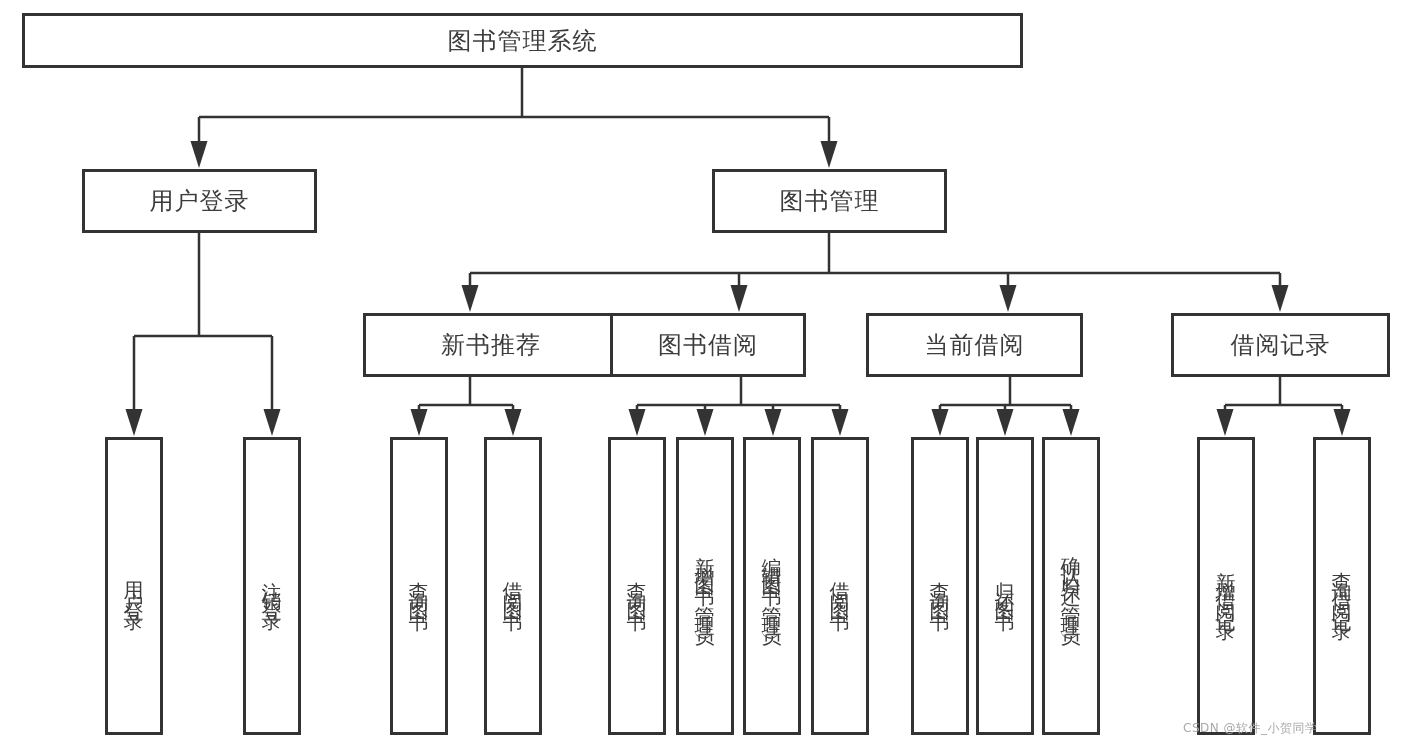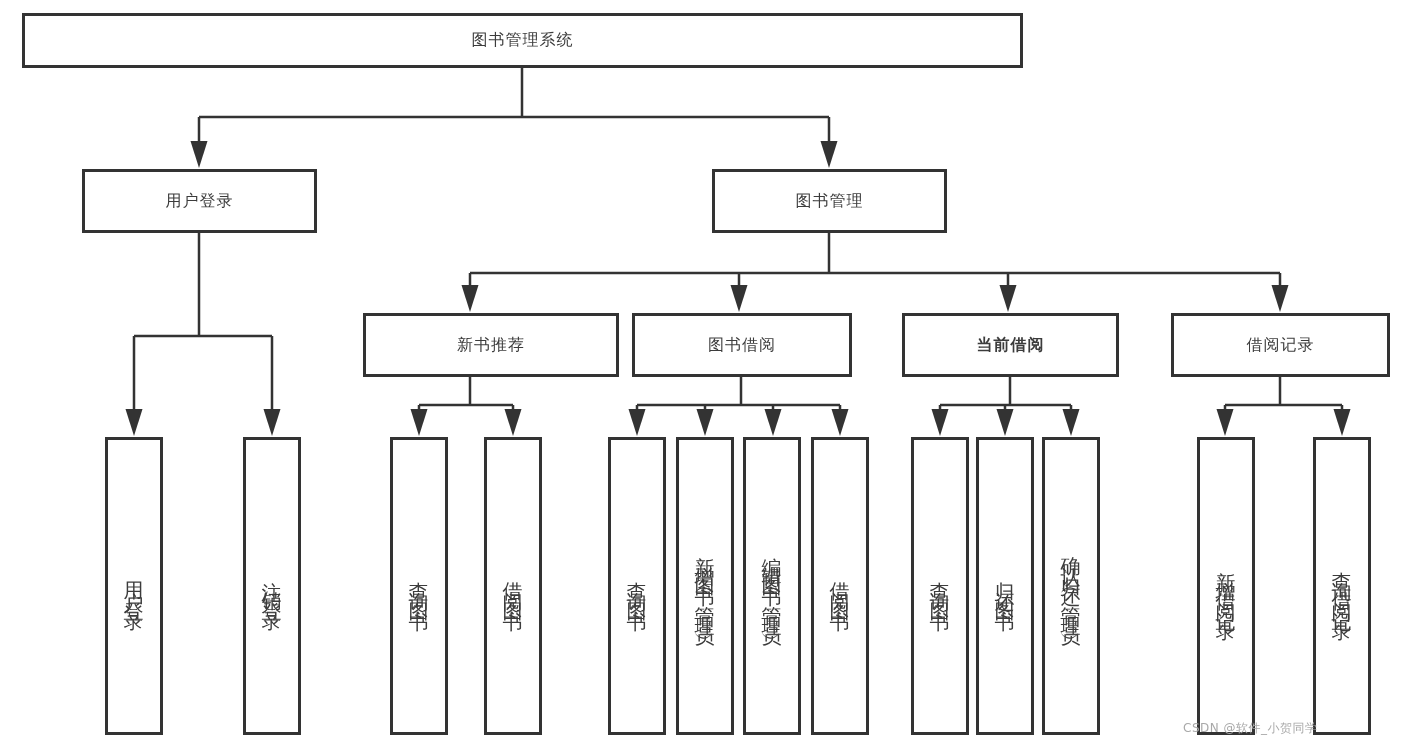--- a/index.html
+++ b/index.html
@@ -13,21 +13,21 @@
   .wires{position:absolute;left:0;top:0;width:1405px;height:747px;z-index:1;}
   .node{
     position:absolute;
     box-sizing:border-box;
     background:#ffffff;
     border:3px solid #333333;
     color:#3c3c3c;
     display:flex;align-items:center;justify-content:center;
     z-index:2;
   }
-  .node.h{font-size:16px;letter-spacing:1px;}
+  .node.h{font-size:24px;letter-spacing:1px;}
   .node.leaf{top:437px;width:58px;height:298px;}
   .node.leaf .vtext{
     writing-mode:vertical-rl;
     text-orientation:mixed;
     font-size:20px;
     letter-spacing:10px;
     line-height:1;
     white-space:nowrap;
   }
   .watermark{
@@ -84,24 +84,24 @@
   <div class="node h" style="left:82px;top:169px;width:235px;height:64px;">
     <span>用户登录</span>
   </div>
   <div class="node h" style="left:712px;top:169px;width:235px;height:64px;">
     <span>图书管理</span>
   </div>
 
   <div class="node h" style="left:363px;top:313px;width:256px;height:64px;">
     <span>新书推荐</span>
   </div>
-  <div class="node h" style="left:632px;top:313px;width:220px;height:64px;">
+  <div class="node h" style="left:610px;top:313px;width:196px;height:64px;">
     <span>图书借阅</span>
   </div>
-  <div class="node h" style="left:902px;top:313px;width:217px;height:64px;font-weight:bold;">
+  <div class="node h" style="left:866px;top:313px;width:217px;height:64px;">
     <span>当前借阅</span>
   </div>
   <div class="node h" style="left:1171px;top:313px;width:219px;height:64px;">
     <span>借阅记录</span>
   </div>
 
   <div class="node leaf" style="left:105px;">
     <span class="vtext">用户登录</span>
   </div>
   <div class="node leaf" style="left:243px;">

